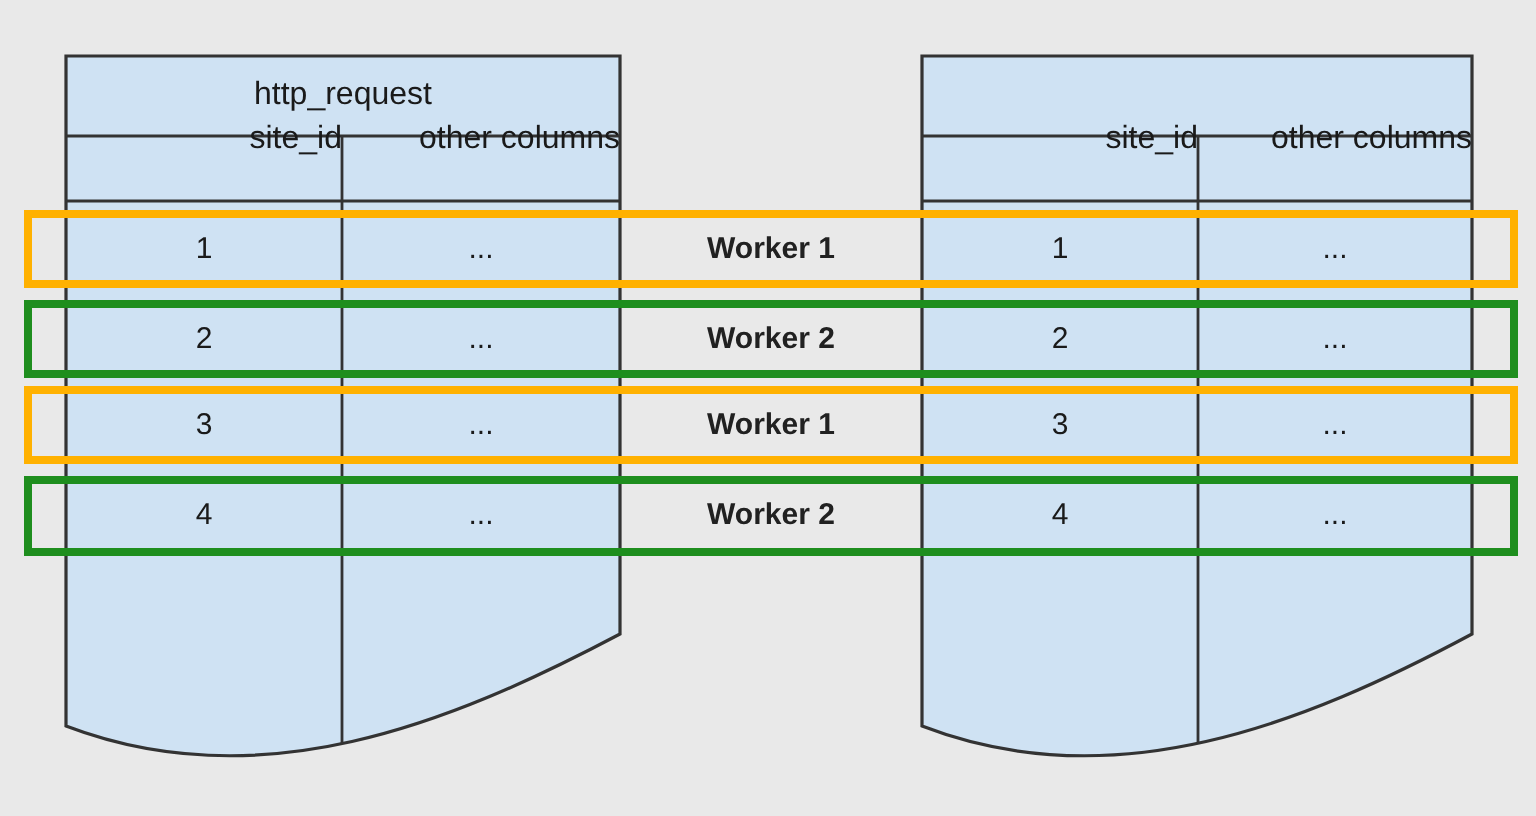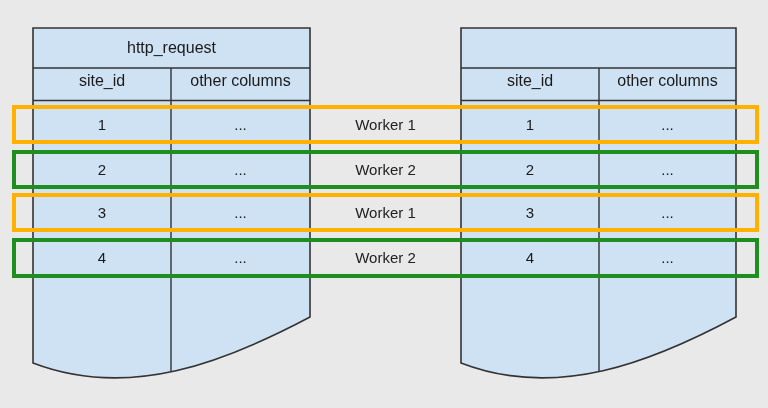--- a/index.html
+++ b/index.html
@@ -34,20 +34,21 @@
   }
   .col-header {
     font-size: 16px;
   }
   .cell {
     font-size: 15px;
   }
   .worker-label {
     font-size: 15px;
     color: #212121;
+    font-weight: bold;
   }
   .hl-rect {
     position: absolute;
     left: 12px;
     width: 747px;
     box-sizing: border-box;
     border: 4px solid transparent;
     background: transparent;
     z-index: 3;
   }
@@ -58,21 +59,21 @@
   .r4 { top: 238px; height: 40px; line-height: 40px; }
   
   .lt-full { left: 33px;  width: 277px; }
   .lt-c1   { left: 33px;  width: 138px; }
   .lt-c2   { left: 171px; width: 139px; }
   
   .rt-full { left: 461px; width: 275px; }
   .rt-c1   { left: 461px; width: 138px; }
   .rt-c2   { left: 599px; width: 137px; }
   .title-row  { top: 28px; height: 40px; line-height: 40px; }
-  .header-row { top: 64px; height: 33px; line-height: 33px; }
+  .header-row { top: 53px; height: 33px; line-height: 33px; text-align: right; }
   .worker-col { left: 310px; width: 151px; }
 </style>
 </head>
 <body style="background: rgb(233, 233, 233);">
 
 <div class="canvas">
 
   <svg width="768" height="408" viewBox="0 0 768 408">
     <defs>
       <clipPath id="clip-left-table">

